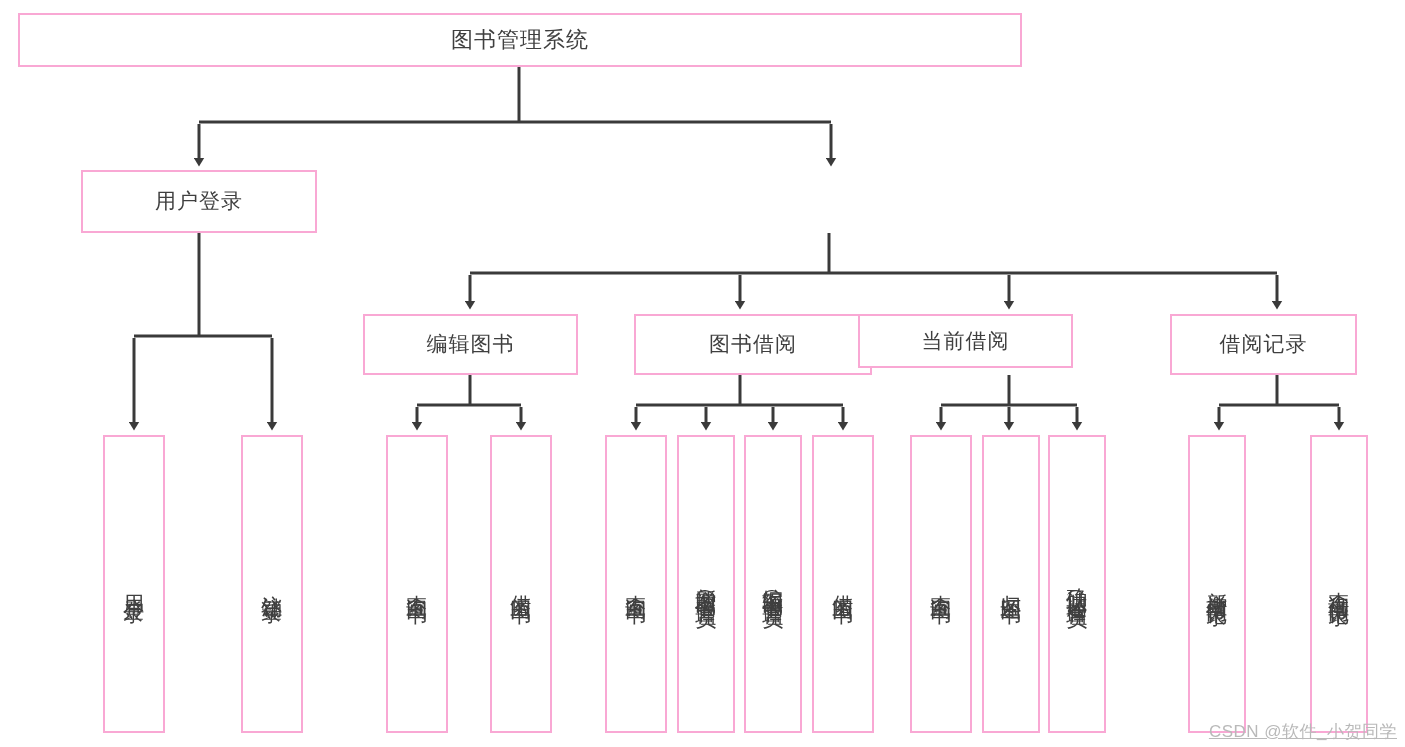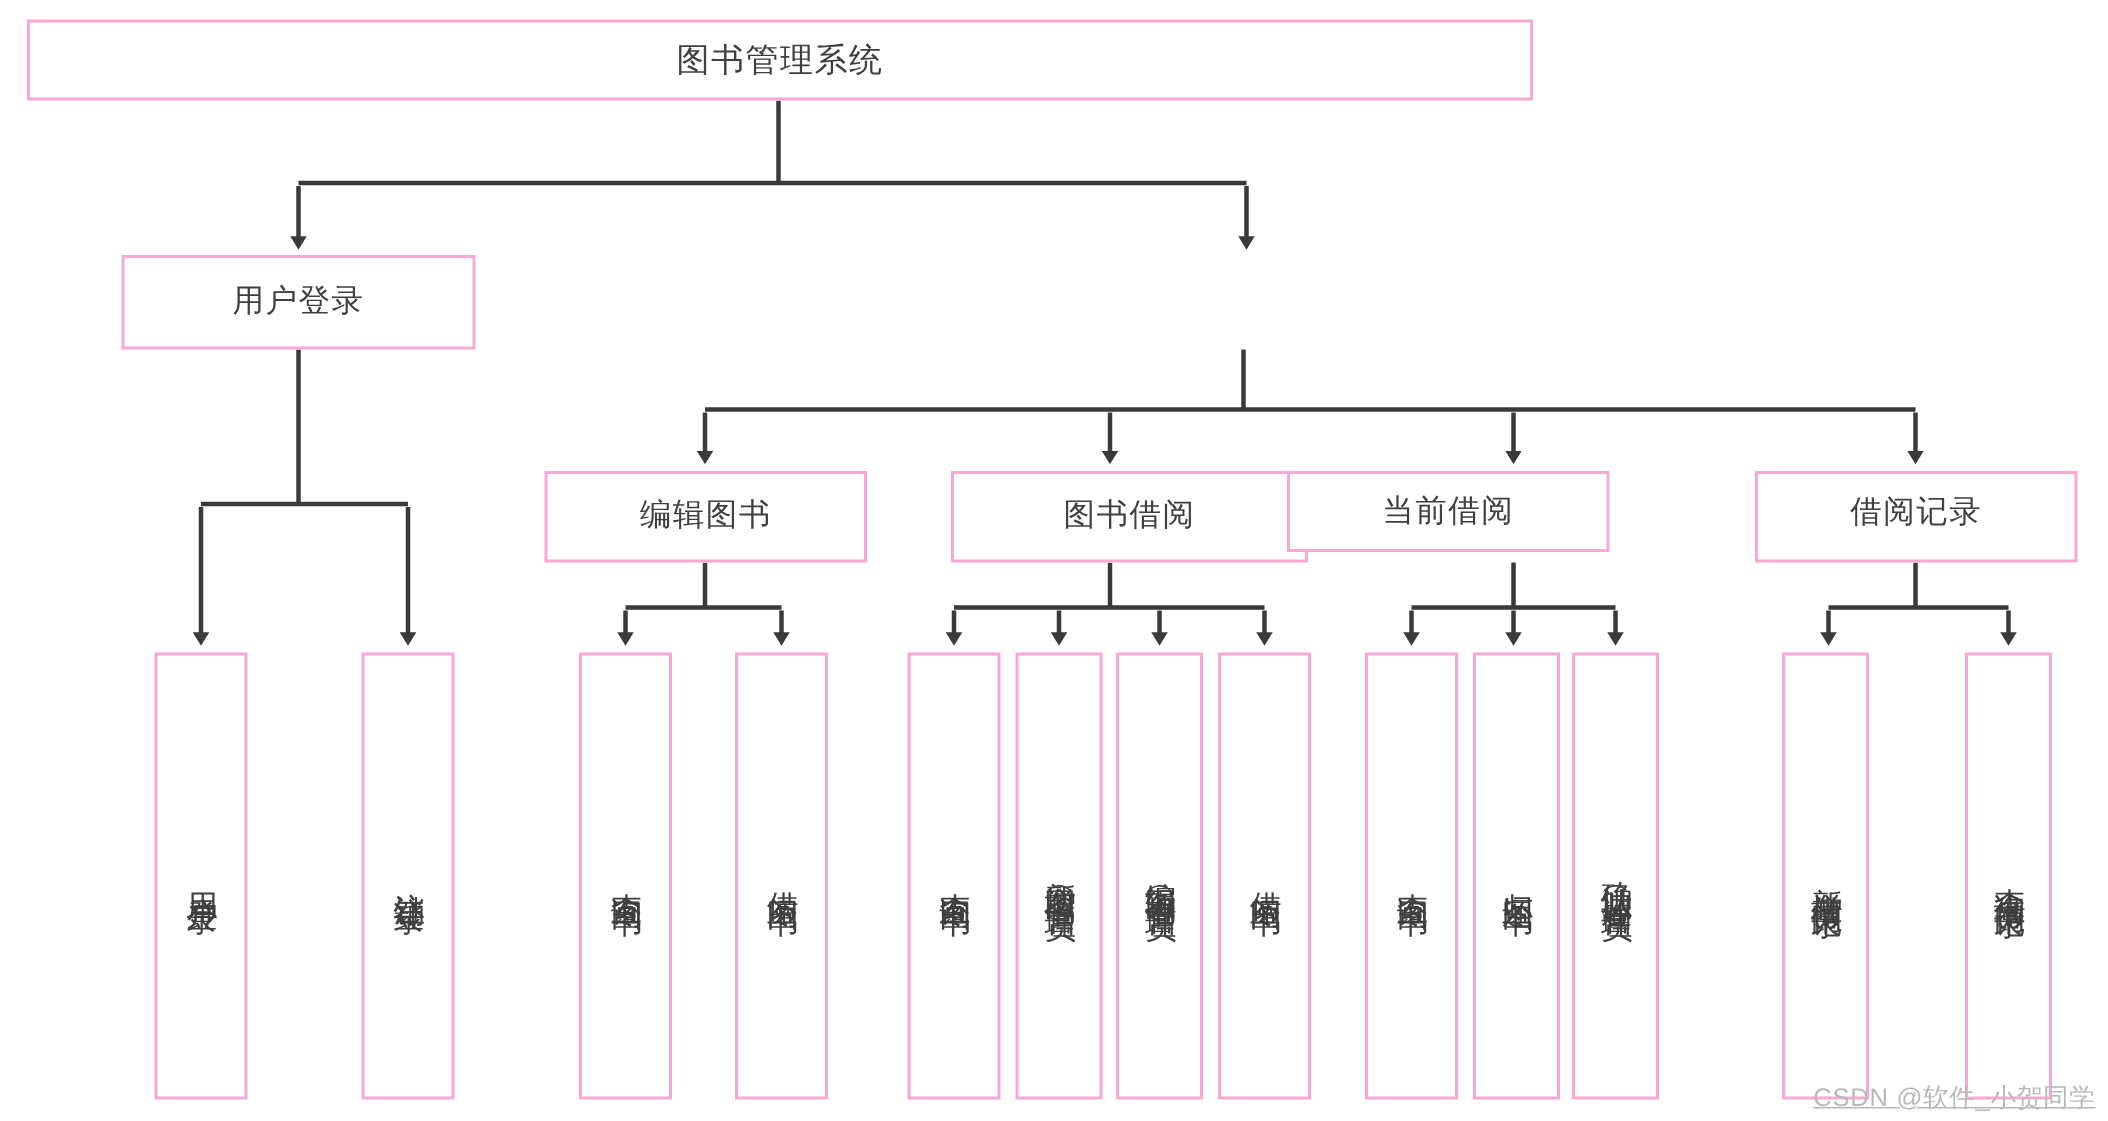--- a/index.html
+++ b/index.html
@@ -132,21 +132,21 @@
 
   <div class="node" style="left:363px; top:314px; width:215px; height:61px;">
     <span class="label">编辑图书</span>
   </div>
   <div class="node" style="left:634px; top:314px; width:238px; height:61px;">
     <span class="label">图书借阅</span>
   </div>
   <div class="node" style="left:858px; top:314px; width:215px; height:54px;">
     <span class="label">当前借阅</span>
   </div>
-  <div class="node" style="left:1170px; top:314px; width:215px; height:61px;font-family:Liberation Mono, monospace;">
+  <div class="node" style="left:1170px; top:314px; width:187px; height:61px;">
     <span class="label">借阅记录</span>
   </div>
 
   <div class="node vertical" style="left:103px; top:435px; width:62px; height:298px;">
     <span class="label">用户登录</span>
   </div>
   <div class="node vertical" style="left:241px; top:435px; width:62px; height:298px;">
     <span class="label">注销登录</span>
   </div>
 

